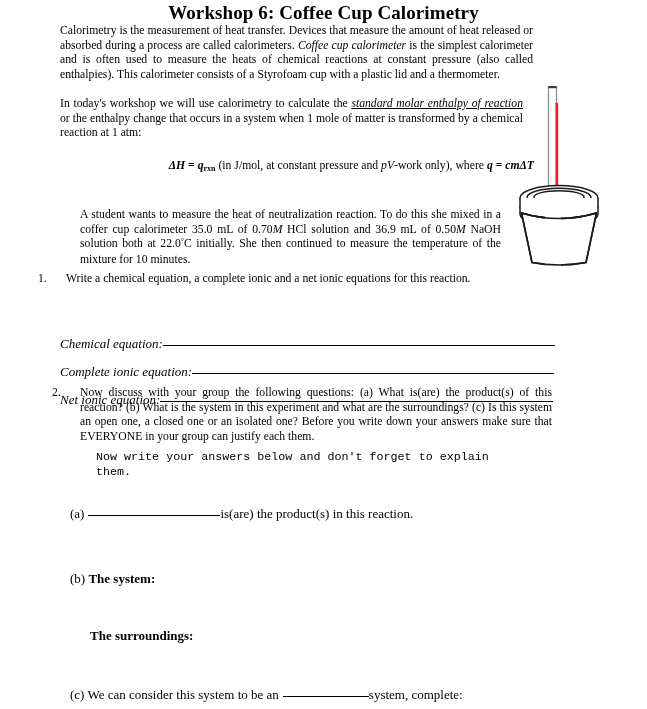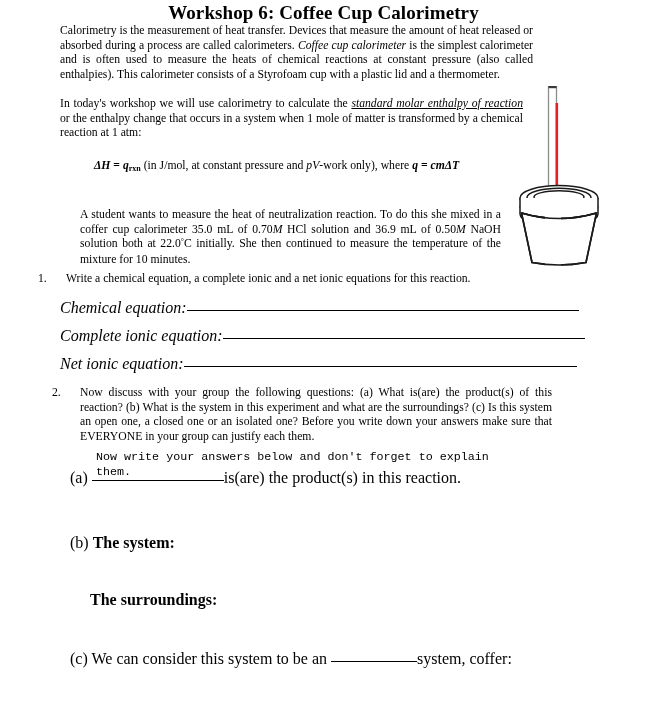--- a/index.html
+++ b/index.html
@@ -64,23 +64,24 @@
     left: -28px;
     top: 0;
     width: 20px;
     text-align: left;
     font-weight: bold;
   }
 
   
   .blankrow {
     position: absolute;
-    font-size: 16px;
+    font-size: 13px;
     line-height: 14.6px;
     white-space: nowrap;
+    margin-top: 36px;
   }
   .blankrow .lbl {
     font-style: italic;
   }
   .rule {
     display: inline-block;
     border-bottom: 1.6px solid #000;
     vertical-align: 2px;
   }
   .inline-blank {
@@ -107,21 +108,21 @@
   <div class="doc-title">Workshop 6: Coffee Cup Calorimetry</div>
 
   <div class="para" style="left:60px; top:24px; width:473px;">
     <span>Calorimetry is the measurement of heat transfer. Devices that measure the amount of heat released or absorbed during a process are called calorimeters. </span><span class="i">Coffee cup calorimeter</span><span> is the simplest calorimeter and is often used to measure the heats of chemical reactions at constant pressure (also called enthalpies). This calorimeter consists of a Styrofoam cup with a plastic lid and a thermometer.</span>
   </div>
 
   <div class="para" style="left:60px; top:97px; width:463px;">
     <span>In today's workshop we will use calorimetry to calculate the </span><span class="i u">standard molar enthalpy of reaction</span><span> or the enthalpy change that occurs in a system when 1 mole of matter is transformed by a chemical reaction at 1 atm:</span>
   </div>
 
-  <div class="para nojust" style="left:94px; top:159px; width:440px; white-space:nowrap;">
+  <div class="para nojust" style="left:94px; top:159px; width:440px; white-space:nowrap;text-align:right;">
     <span class="bi">ΔH</span><span class="b"> = </span><span class="bi">q</span><sub class="b">rxn</sub><span> (in J/mol, at constant pressure and </span><span class="i">pV</span><span>-work only), where </span><span class="bi">q</span><span class="b"> = </span><span class="bi">cmΔT</span>
   </div>
 
 
   <div class="para" style="left:80px; top:208px; width:421px;">
     <span>A student wants to measure the heat of neutralization reaction. To do this she mixed in a coffer cup calorimeter 35.0 mL of 0.70</span><span class="i">M</span><span> HCl solution and 36.9 mL of 0.50</span><span class="i">M</span><span> NaOH solution both at 22.0</span><sup>°</sup><span>C initially. She then continued to measure the temperature of the mixture for 10 minutes.</span>
   </div>
 
   <div class="numitem nojust" style="left:66px; top:272px; width:490px;">
     <span class="num" style="font-weight:normal;">1.</span>
@@ -155,21 +156,21 @@
     <span>(b)</span>
     <span class="b">The system:</span>
   </div>
 
   <div class="blankrow" style="left:90px; top:593px;">
     <span class="b">The surroundings:</span>
   </div>
 
   <div class="blankrow" style="left:70px; top:652px;">
     <span>(c)</span>
-    <span>We can consider this system to be an</span><span class="inline-blank" style="width:86px; margin-left:4px;"></span><span>system, coffer:</span>
+    <span>We can consider this system to be an</span><span class="inline-blank" style="width:86px; margin-left:4px;"></span><span>system, complete:</span>
   </div>
 
   <div class="figure">
     <svg width="108" height="182" viewBox="0 0 108 182" xmlns="http://www.w3.org/2000/svg">
 
       <g>
         <rect x="43.5" y="0" width="8" height="148" fill="#ffffff" stroke="#8c8c8c" stroke-width="1.3"></rect>
 
         <rect x="50.5" y="17" width="2.6" height="131" fill="#ed1c24"></rect>
 

